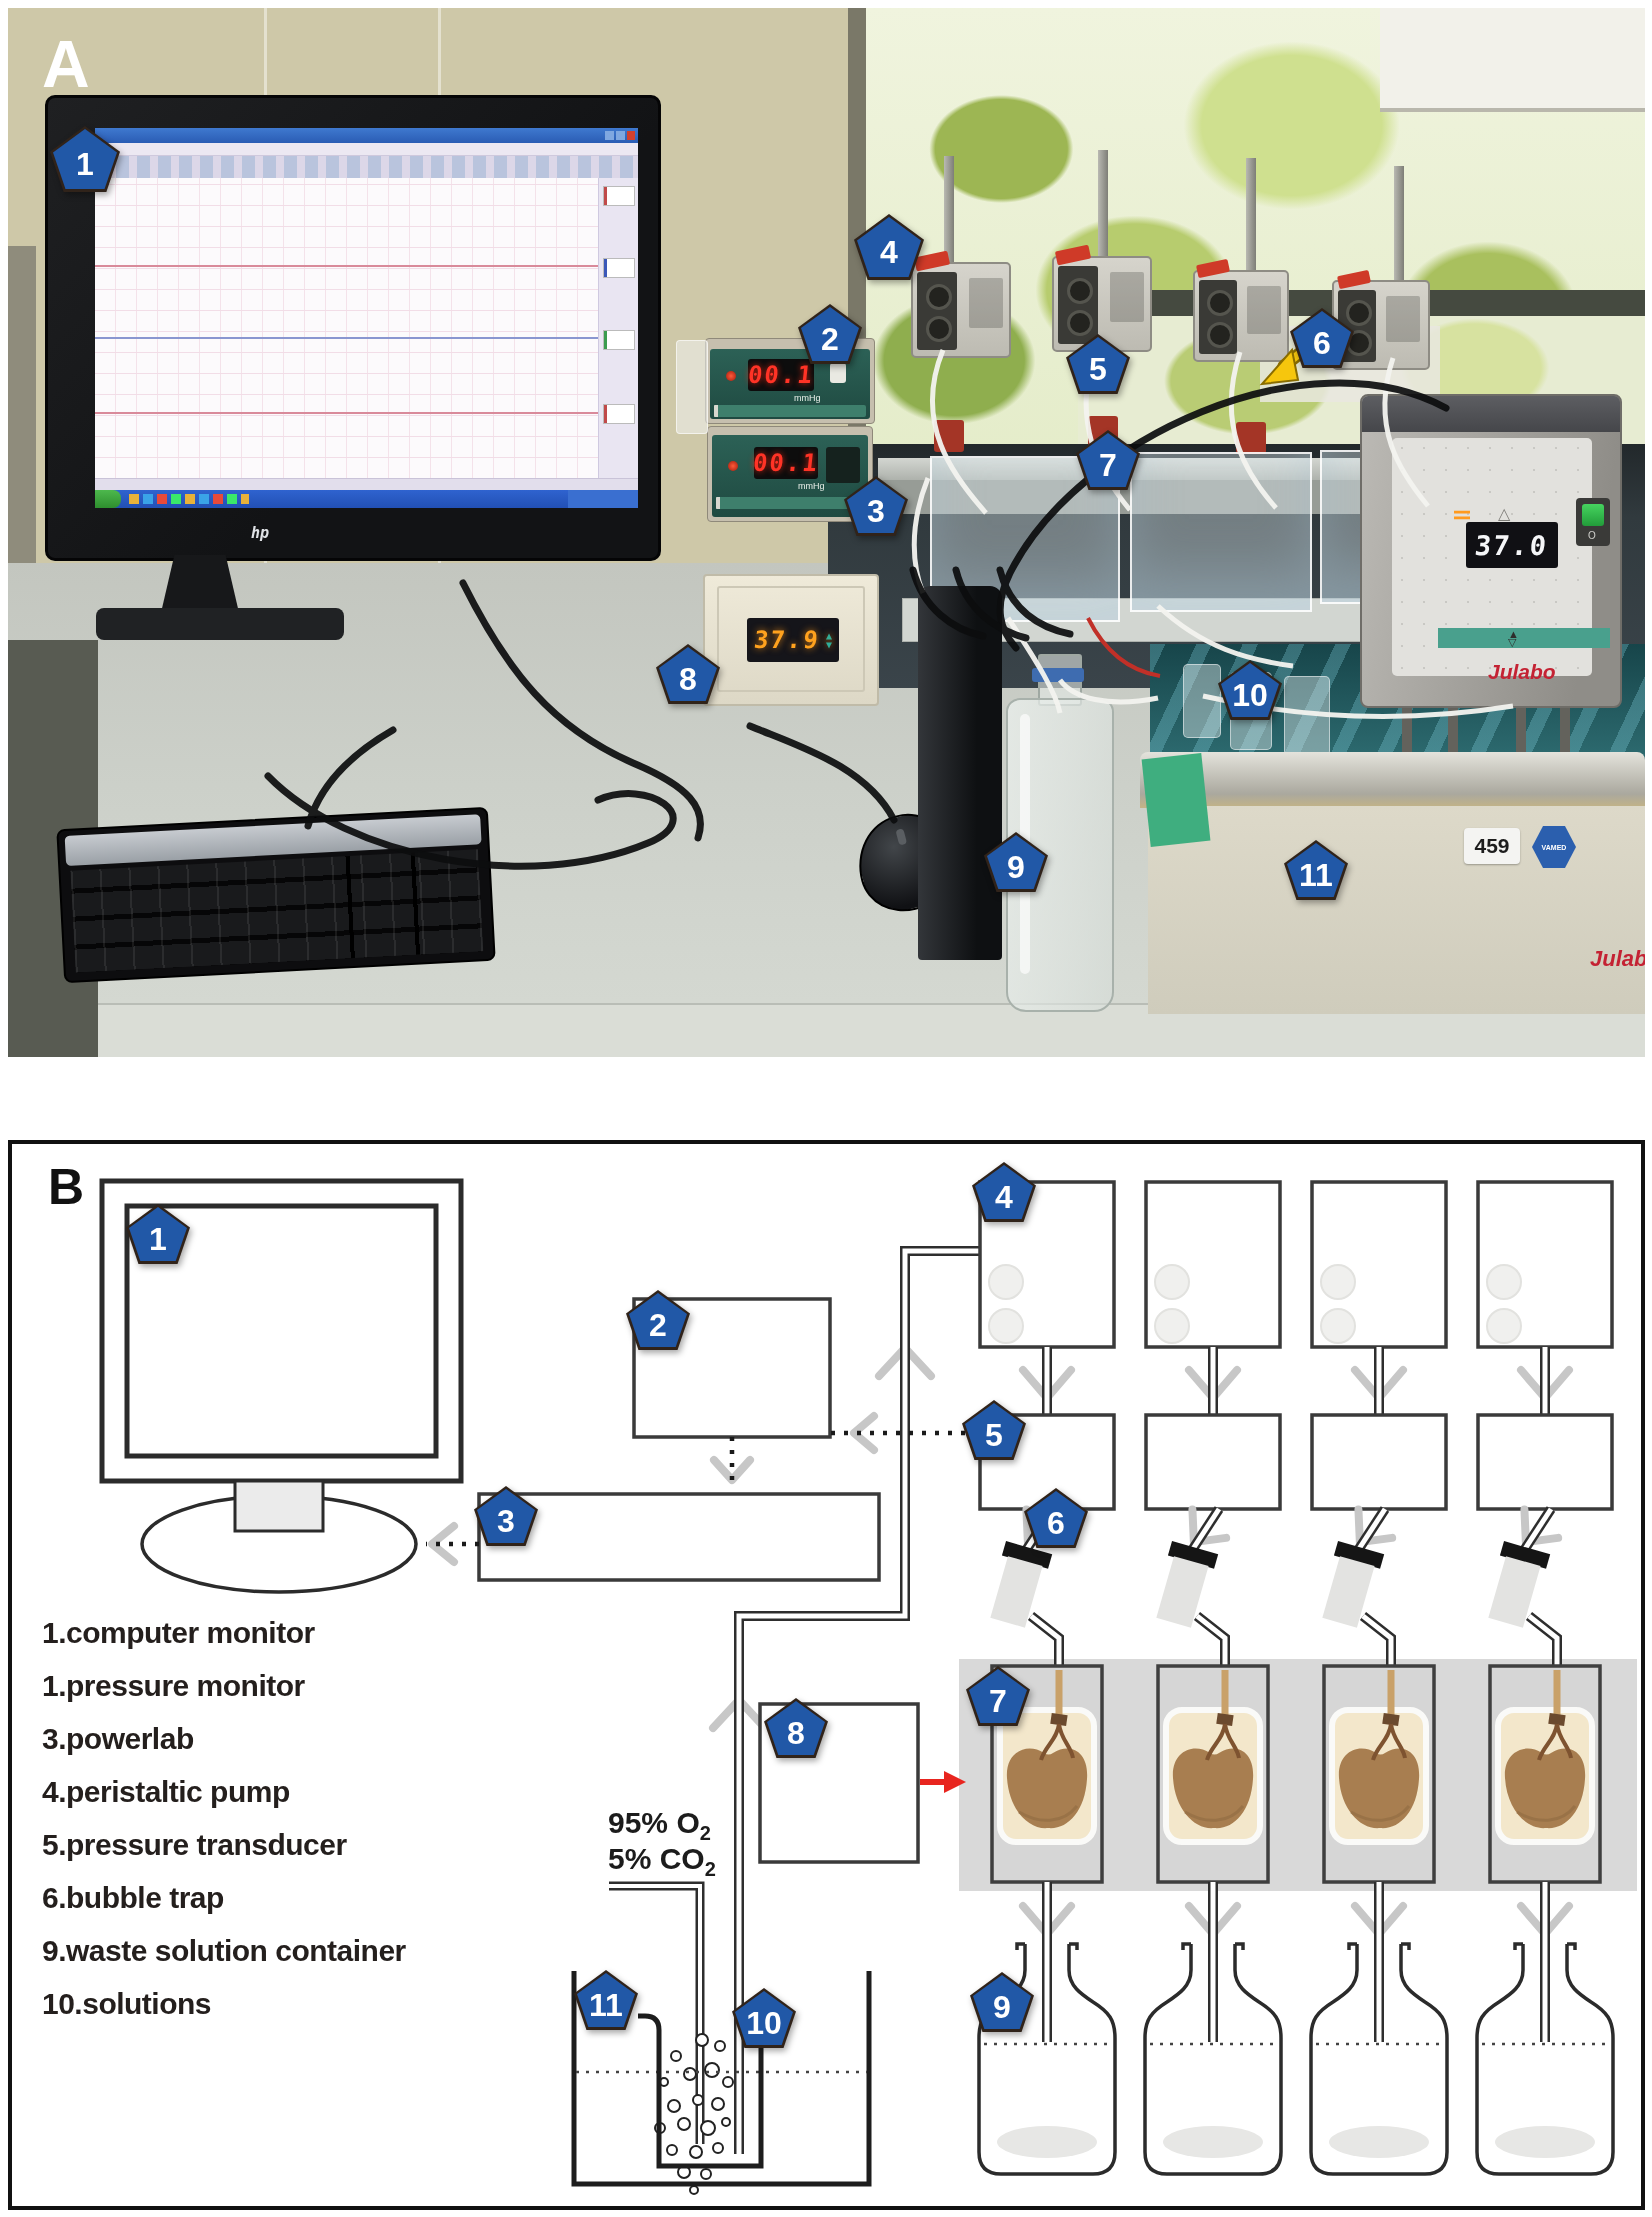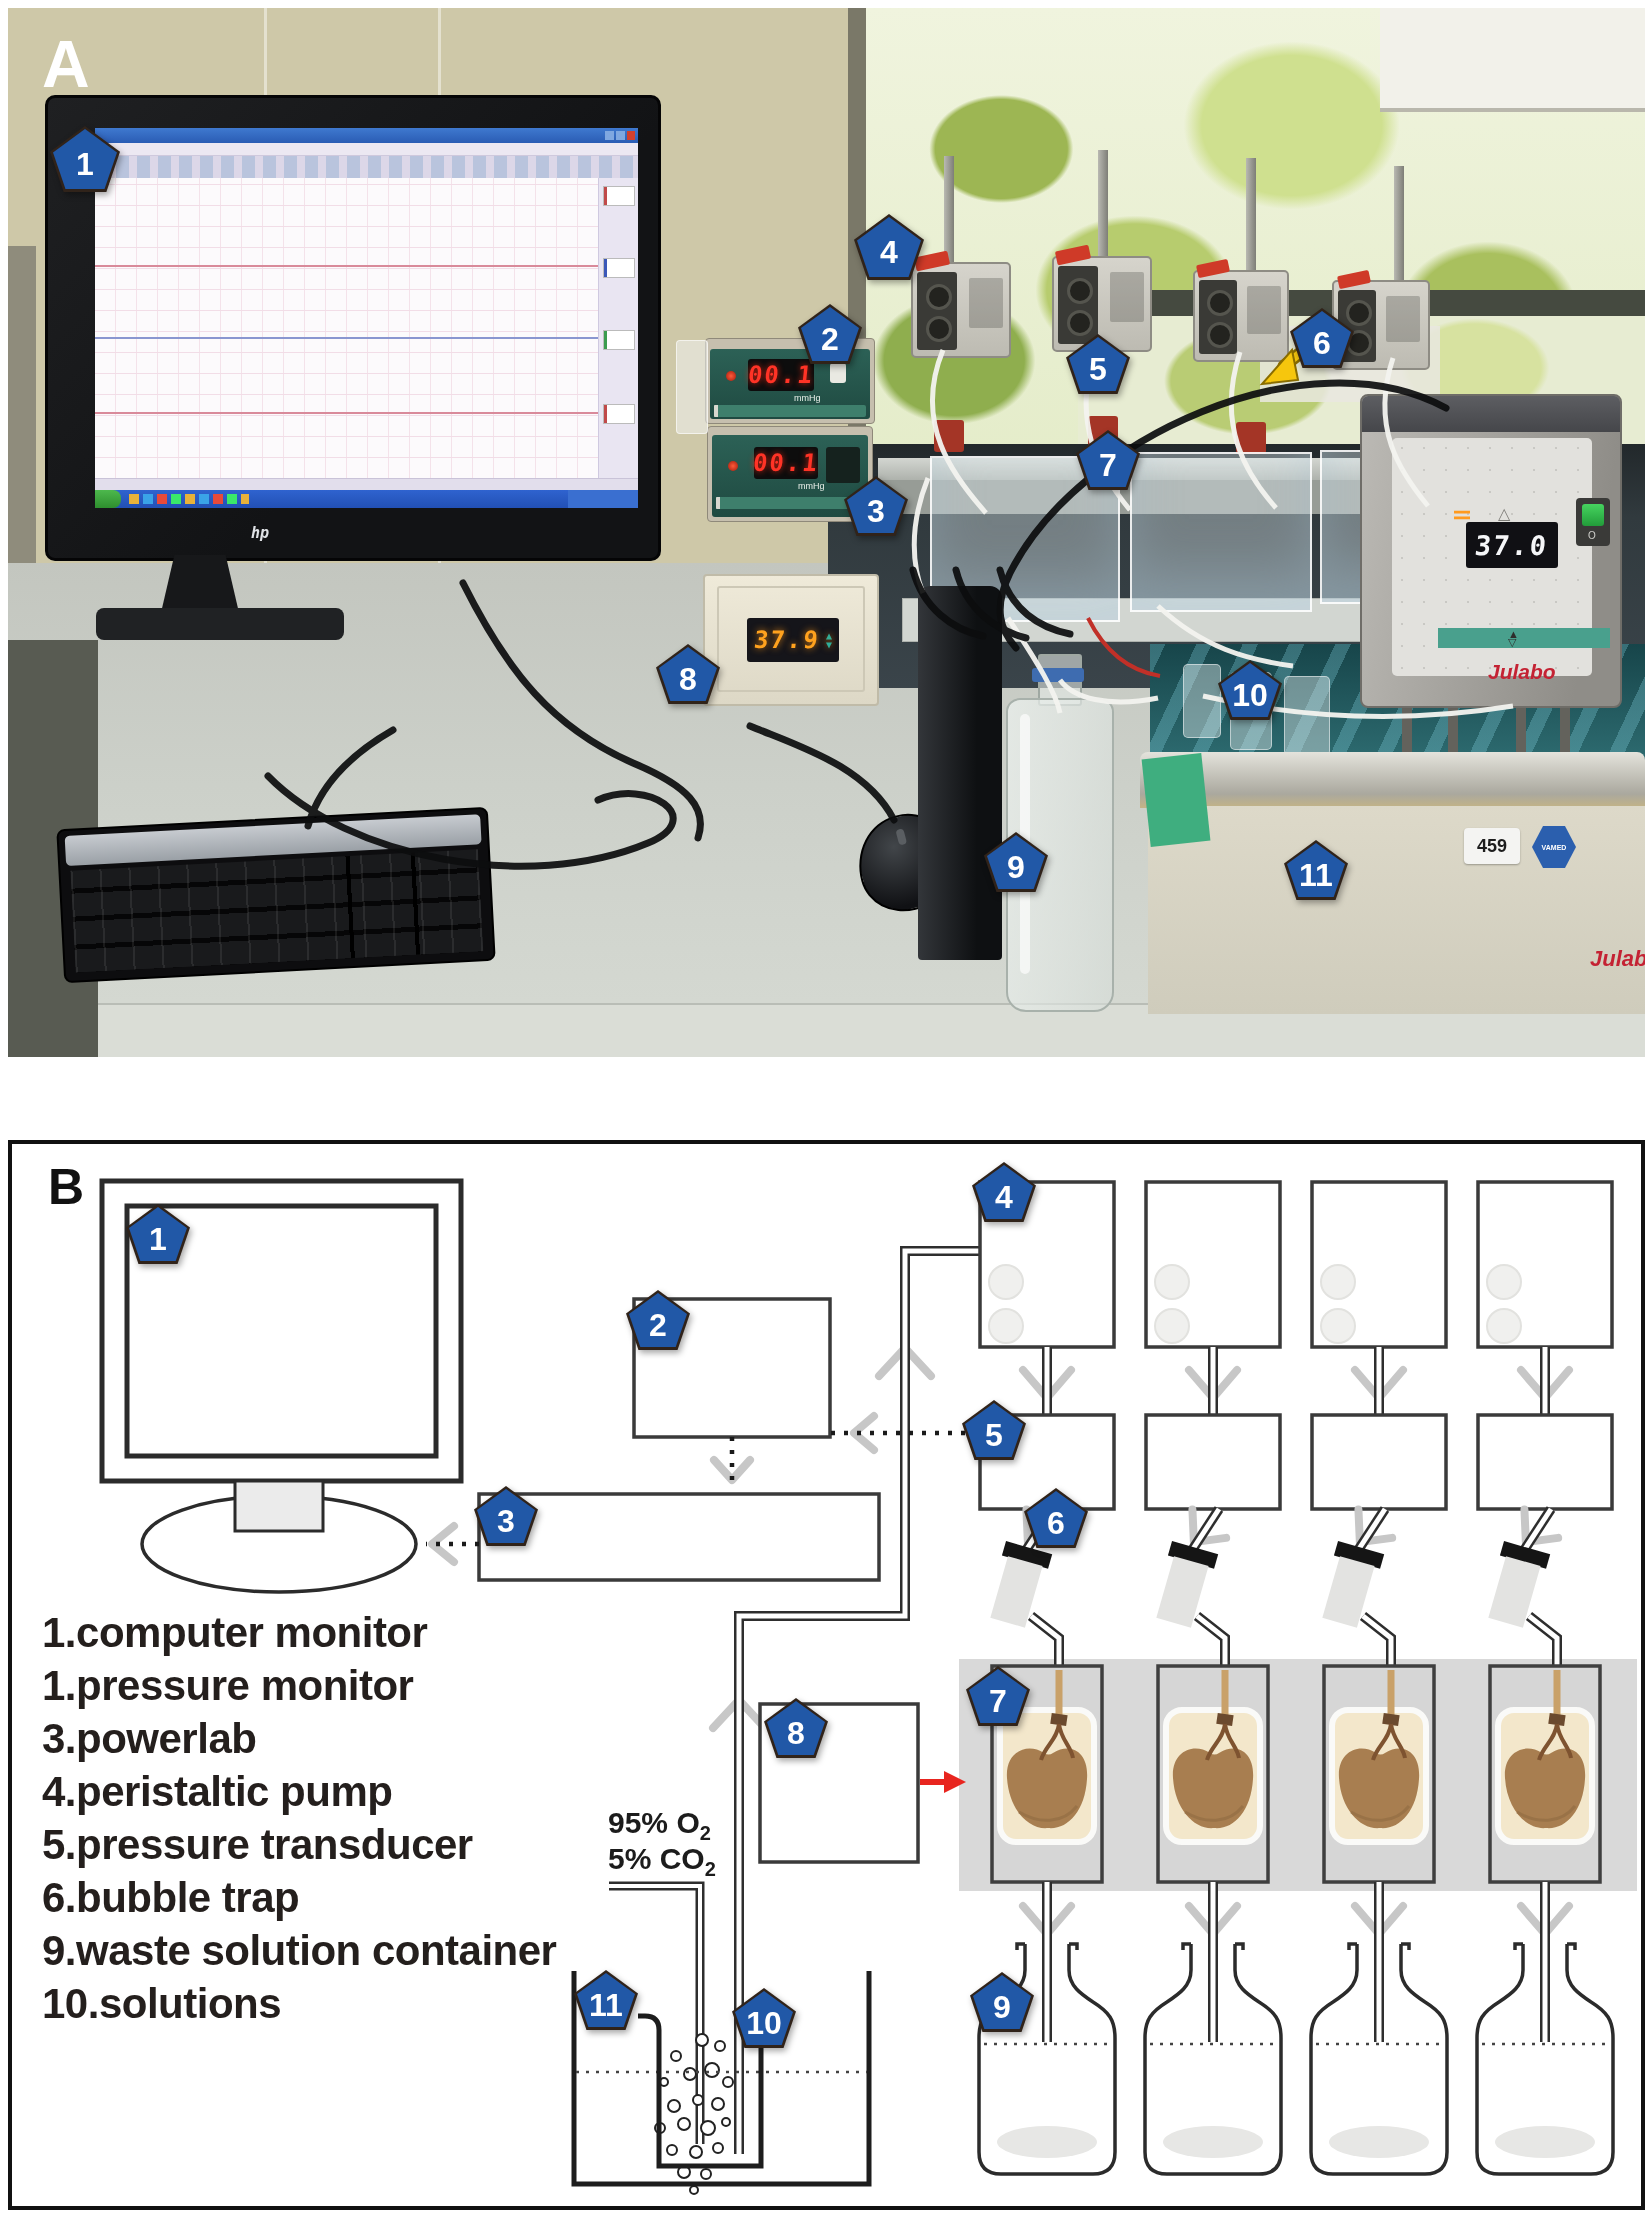--- a/index.html
+++ b/index.html
@@ -36,21 +36,21 @@
     border:4px solid #111;box-sizing:border-box;}
   #panelB svg{position:absolute;left:0;top:0;}
   .boxline{fill:#fff;stroke:#3a3a3a;stroke-width:3.5;}
   .roller{fill:#f0f0ee;stroke:#e2e2df;stroke-width:2;}
   .chev{fill:none;stroke:#c7c7c7;stroke-width:8;stroke-linecap:round;stroke-linejoin:round;}
   .tube-c{fill:none;stroke:#2e2e2e;stroke-width:10;}
   .tube-w{fill:none;stroke:#ffffff;stroke-width:5;}
   .dotarrow{fill:none;stroke:#1a1a1a;stroke-width:4.5;stroke-dasharray:4 9;}
   .dotline{fill:none;stroke:#444;stroke-width:2.5;stroke-dasharray:3 7;}
   .vessel{fill:none;stroke:#7e5330;stroke-width:4;}
-  #legend{position:absolute;left:30px;top:462px;font-weight:bold;font-size:42px;line-height:53px;
+  #legend{position:absolute;left:30px;top:462px;font-weight:bold;font-size:30px;line-height:53px;
     color:#241f1d;letter-spacing:-0.5px;z-index:30;}
   .gastext{position:absolute;left:596px;font-weight:bold;font-size:30px;color:#1c1c1c;z-index:30;}
   .gastext sub{font-size:20px;}
 </style>
 </head>
 <body>
 
 <div id="page">
 
   <div id="panelA">
@@ -223,21 +223,21 @@
       </div>
       <div class="abs" style="left:76px;top:232px;width:172px;height:20px;background:#49a08d;">
         <div class="abs" style="left:70px;top:2px;color:#2e2e2c;font-size:11px;line-height:8px;">▲<br>▽</div>
       </div>
       <div class="abs" style="left:126px;top:264px;color:#c42233;font-weight:bold;font-style:italic;font-size:21px;">Julabo</div>
     </div>
 
     <div class="abs" style="left:1132px;top:744px;width:505px;height:56px;background:linear-gradient(#e4e3dc,#aaa89e 75%,#c4b486);border-radius:8px 8px 0 0;"></div>
     <div class="abs" style="left:1140px;top:798px;width:497px;height:208px;background:linear-gradient(#ddd9c9,#cfccbc);"></div>
     <div class="abs" style="left:1138px;top:748px;width:60px;height:88px;background:#3fae7f;transform:rotate(-6deg);"></div>
-    <div class="abs display" style="left:1456px;top:820px;width:56px;height:36px;background:#f4f4f2;border-radius:4px;color:#1d1d1d;font-size:18px;box-shadow:0 1px 2px rgba(0,0,0,.3);font-family:'Liberation Sans',sans-serif;">
+    <div class="abs display" style="left:1456px;top:820px;width:56px;height:36px;background:#f4f4f2;border-radius:4px;color:#1d1d1d;font-size:21px;box-shadow:0 1px 2px rgba(0,0,0,.3);font-family:'Liberation Sans',sans-serif;">
         <span>459</span>
       </div>
     <div class="abs" style="left:1524px;top:818px;width:44px;height:42px;background:#2b5fae;clip-path:polygon(25% 0,75% 0,100% 50%,75% 100%,25% 100%,0 50%);display:flex;align-items:center;justify-content:center;color:#fff;font-size:7px;font-weight:bold;">
         <span>VAMED</span>
       </div>
     <div class="abs" style="left:1582px;top:938px;color:#c42233;font-weight:bold;font-style:italic;font-size:22px;">Julabo</div>
 
     <div class="abs" style="left:910px;top:578px;width:84px;height:374px;background:linear-gradient(90deg,#33363a,#0e1012 70%);border-radius:12px 12px 4px 4px;"></div>
     <div class="abs" style="left:1030px;top:646px;width:40px;height:48px;background:rgba(228,234,230,.6);border:2px solid #9fa8a2;border-radius:3px;"></div>
     <div class="abs" style="left:1024px;top:660px;width:52px;height:14px;background:#3e6cb0;border-radius:3px;"></div>

